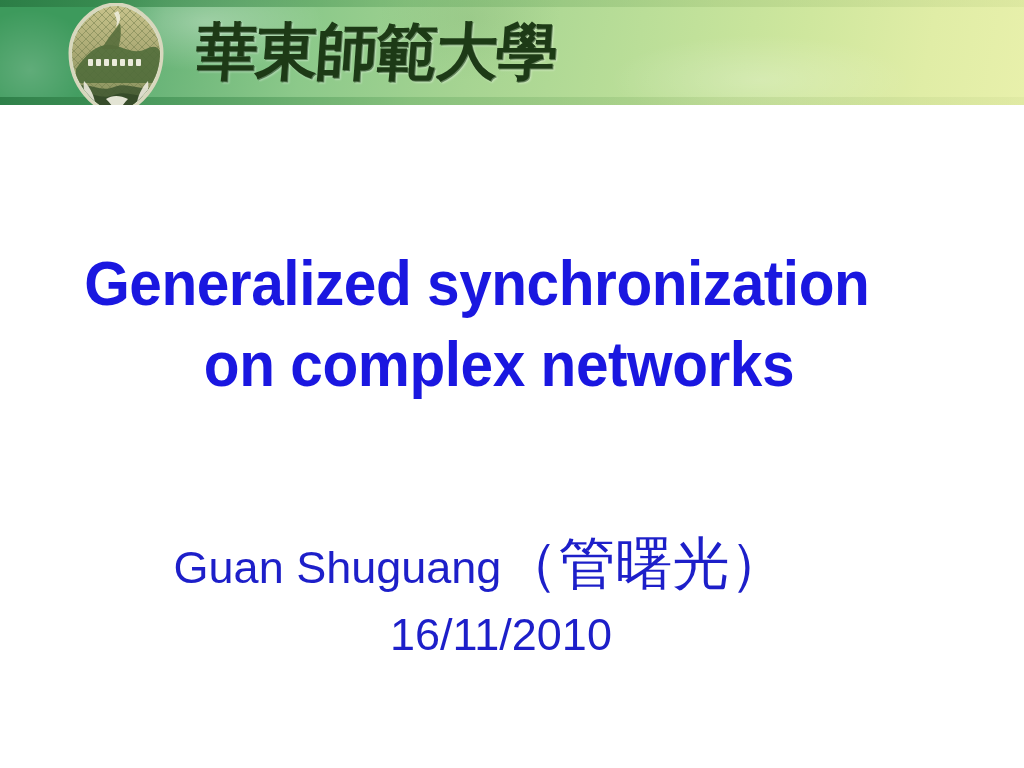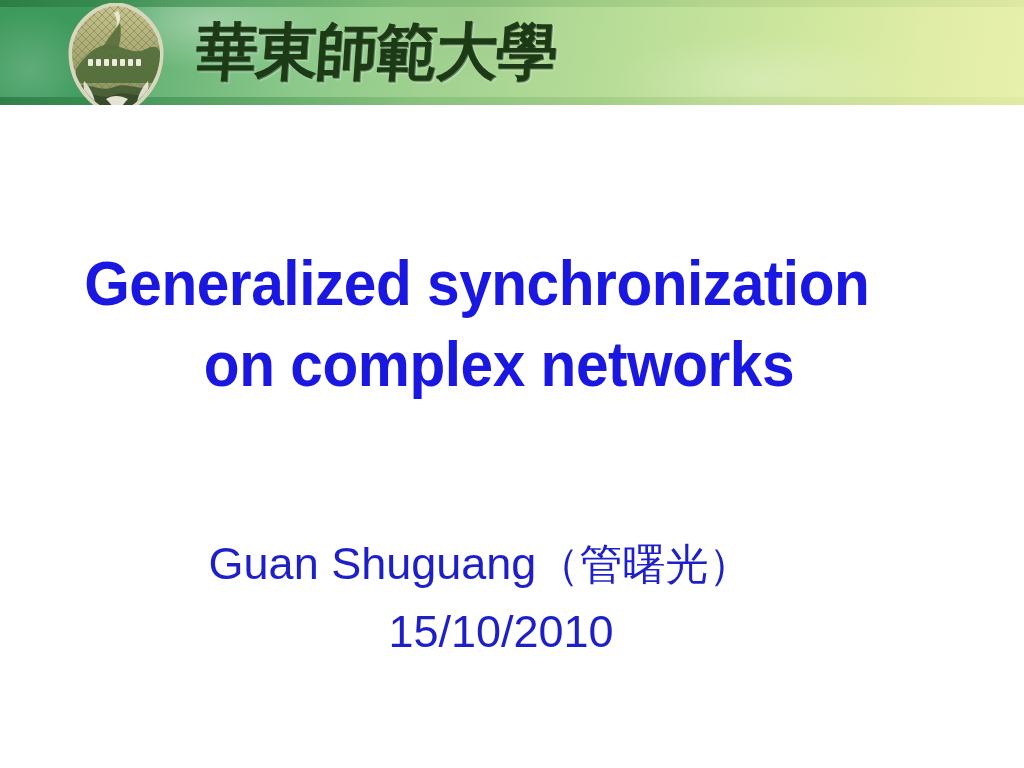--- a/index.html
+++ b/index.html
@@ -133,21 +133,21 @@
     line-height: 67px;
     text-align: center;
   }
   .byline-author {
     display: block;
     white-space: nowrap;
     padding-right: 64px;
   }
   .byline-cn {
     font-family: "DejaVu Sans", sans-serif;
-    font-size: 43px;
+    font-size: 57px;
   }
   .byline-date {
     display: block;
     white-space: nowrap;
     padding-right: 22px;
   }
 </style>
 </head>
 <body>
 
@@ -207,14 +207,14 @@
   <div class="univ-name">華東師範大學</div>
 </div>
 
 <div class="title-block">
   <span class="title-line title-line-1">Generalized synchronization</span>
   <span class="title-line title-line-2">on complex networks</span>
 </div>
 
 <div class="byline-block">
   <span class="byline-author"><span>Guan Shuguang</span><span class="byline-cn">（管曙光）</span></span>
-  <span class="byline-date">15/10/2010</span>
+  <span class="byline-date">16/11/2010</span>
 </div>
 
 </body></html>

